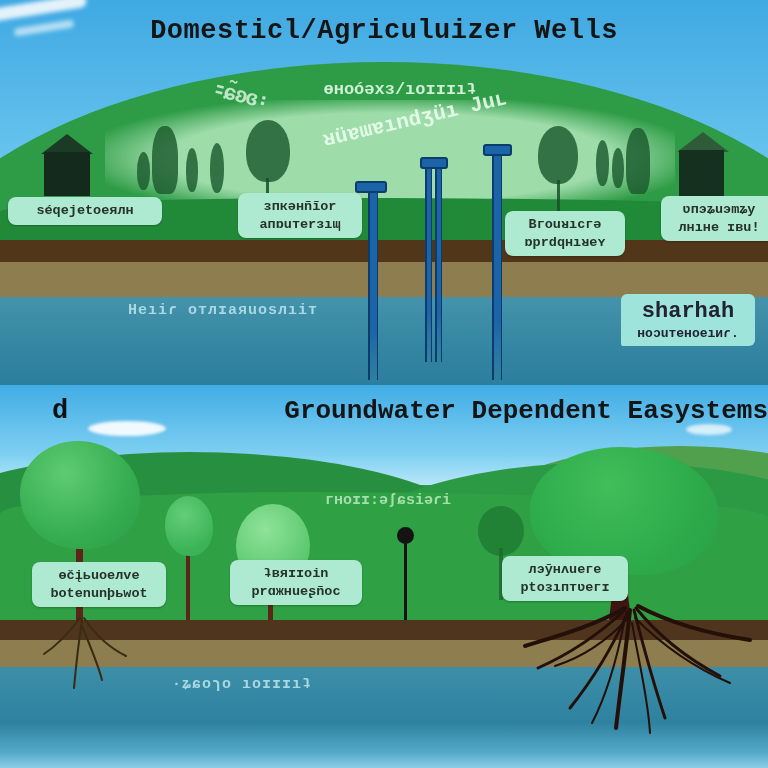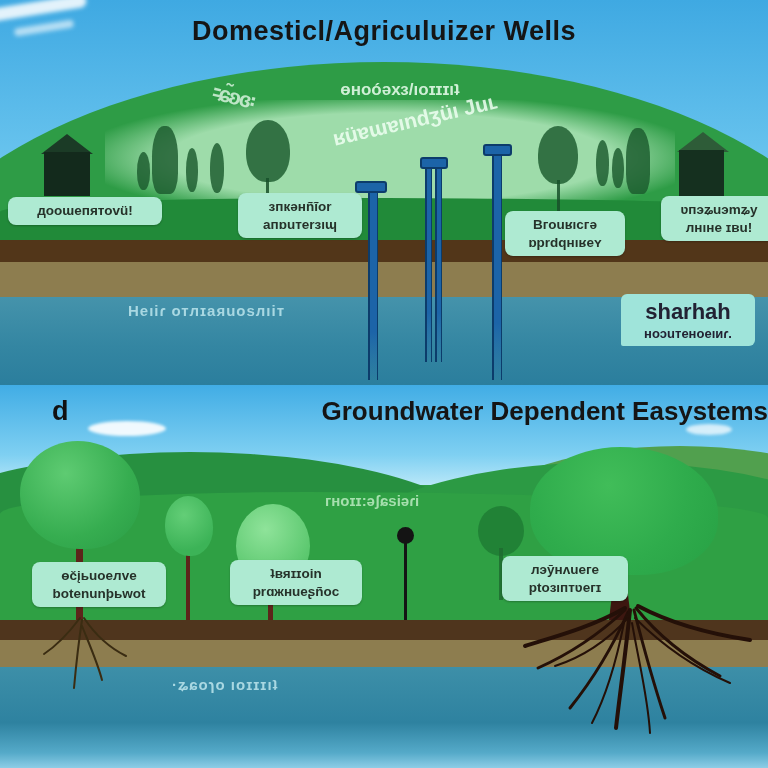--- a/index.html
+++ b/index.html
@@ -1,17 +1,17 @@
 <!DOCTYPE html>
 <html><head>
 <meta charset="utf-8">
 <style>
   html,body{margin:0;padding:0;background:#222;}
   .canvas{position:relative;width:768px;height:768px;overflow:hidden;
-    font-family:Liberation Sans, sans-serif;background:#be185d;}
+    font-family:Liberation Mono, monospace;background:#be185d;}
   .abs{position:absolute;}
 
   
   .sky-top{left:0;top:0;width:768px;height:385px;
     background:linear-gradient(180deg,#3fa9e2 0%,#6cc6ef 45%,#a5dff7 100%);}
   .cloud-streak{background:rgba(255,255,255,.85);border-radius:20px;filter:blur(2px);}
   .title-top{left:0;top:16px;width:768px;text-align:center;font-size:27px;font-weight:700;
     color:#151515;letter-spacing:.5px;}
   .dome{left:-110px;top:62px;width:988px;height:520px;background:#2e9c46;border-radius:50%;}
   .oval-light{left:105px;top:100px;width:570px;height:115px;
@@ -114,21 +114,21 @@
 
     <div class="abs pipe" style="left:368px;top:188px;height:192px;"></div>
     <div class="abs pipe-cap" style="left:355px;top:181px;width:28px;"></div>
     <div class="abs pipe" style="left:425px;top:166px;height:196px;width:4px;"></div>
     <div class="abs pipe" style="left:435px;top:166px;height:196px;width:4px;"></div>
     <div class="abs pipe-cap" style="left:420px;top:157px;width:24px;"></div>
     <div class="abs pipe" style="left:492px;top:152px;height:228px;"></div>
     <div class="abs pipe-cap" style="left:483px;top:144px;width:25px;"></div>
 
     <div class="abs label-box" style="left:8px;top:197px;width:138px;">
-      <div>дооɯепятоvü!</div>
+      <div>séqejetoeялн</div>
     </div>
     <div class="abs label-box" style="left:238px;top:193px;width:108px;">
       <div>ɜпкəнñĩor</div>
       <div>апɒuтerзıɰ</div>
     </div>
     <div class="abs label-box" style="left:505px;top:193px;width:104px;margin-top:18px;">
       <div>Bгоuʁıcгə</div>
       <div>ɒprdqнıʁеʏ</div>
     </div>
     <div class="abs label-box" style="left:661px;top:196px;width:100px;">

